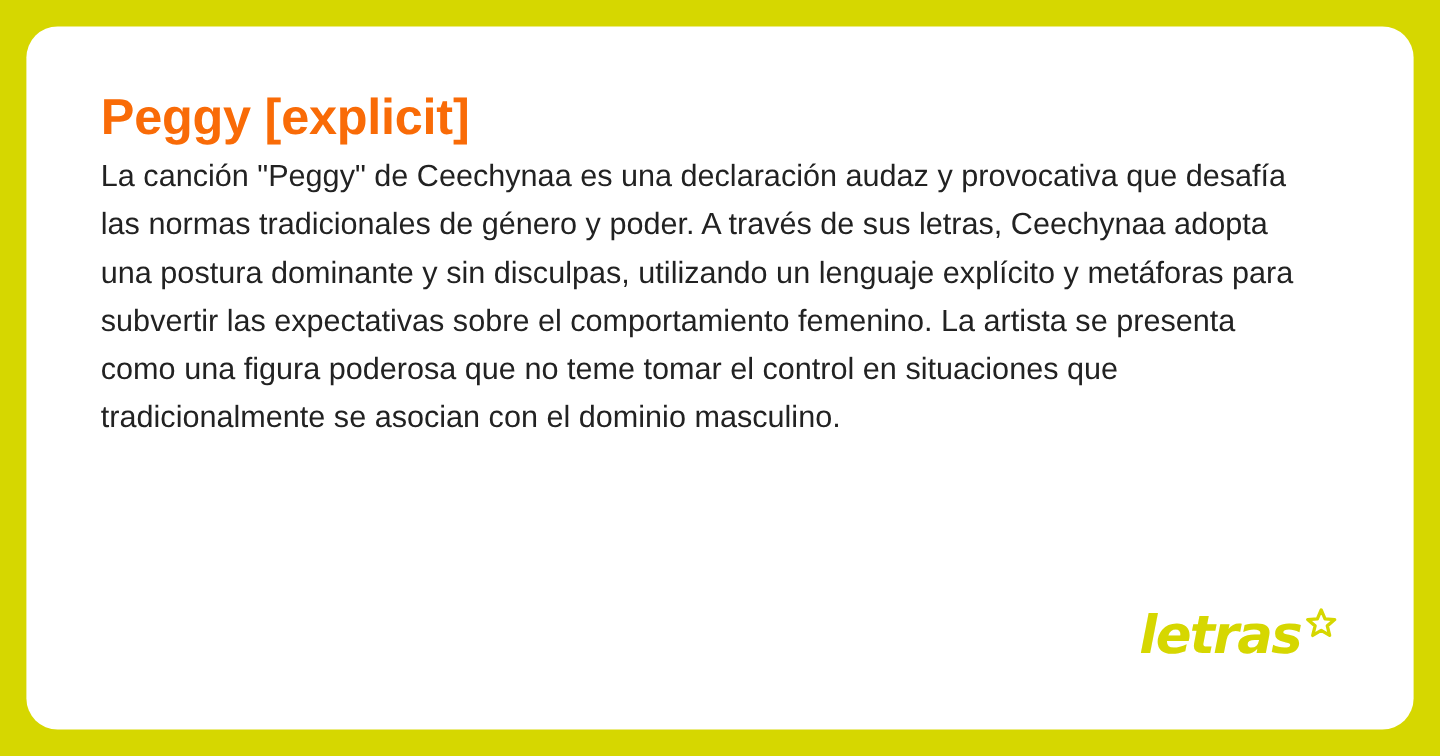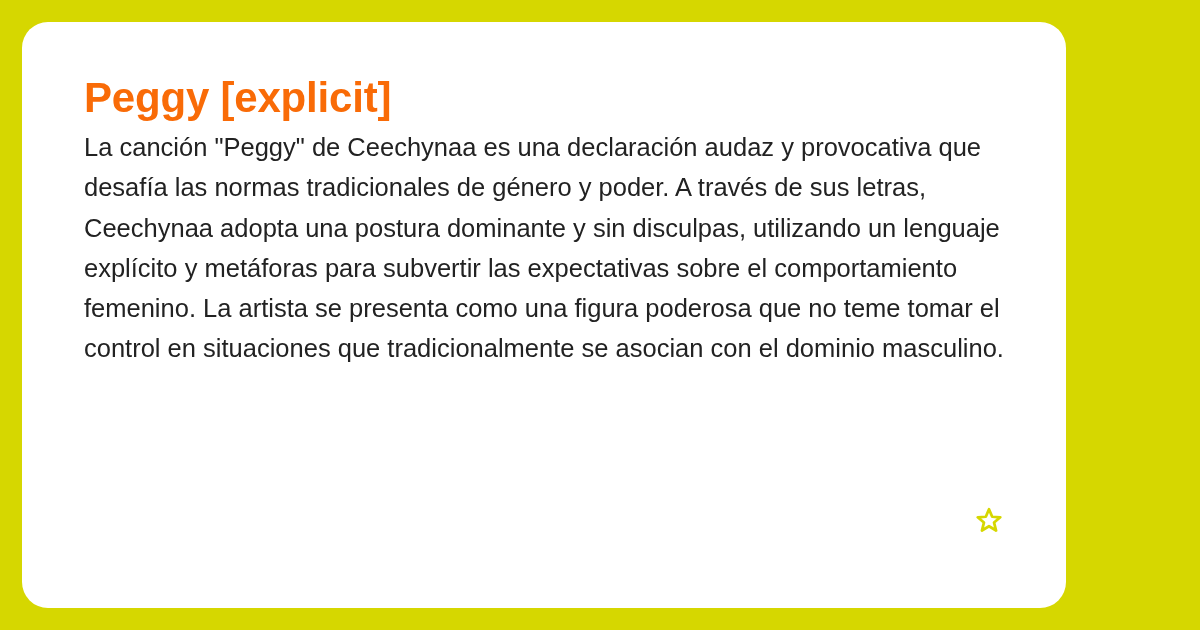--- a/index.html
+++ b/index.html
@@ -10,21 +10,21 @@
     width: 1200px;
     height: 630px;
     background: #d6d700;
     font-family: "Liberation Sans", sans-serif;
     overflow: hidden;
   }
   .card {
     position: absolute;
     left: 22px;
     top: 22px;
-    width: 1044px;
+    width: 1156px;
     height: 586px;
     background: #ffffff;
     border-radius: 26px;
     box-sizing: border-box;
     padding: 52px 62px 40px 62px;
   }
   .song-title {
     font-size: 42px;
     font-weight: bold;
     color: #f96b07;
@@ -68,19 +68,20 @@
   }
 </style>
 </head>
 <body>
 
 <div class="card">
   <h1 class="song-title">Peggy [explicit]</h1>
   <p class="summary">La canción "Peggy" de Ceechynaa es una declaración audaz y provocativa que desafía las normas tradicionales de género y poder. A través de sus letras, Ceechynaa adopta una postura dominante y sin disculpas, utilizando un lenguaje explícito y metáforas para subvertir las expectativas sobre el comportamiento femenino. La artista se presenta como una figura poderosa que no teme tomar el control en situaciones que tradicionalmente se asocian con el dominio masculino.</p>
 
   <div class="logo">
+    <span class="logo-text">letras</span>
     <span class="logo-star">
       <svg width="30" height="30" viewBox="0 0 24 24" aria-hidden="true">
         <path d="M12 2.6l2.55 6.0 6.45.45-4.95 4.2 1.6 6.35L12 16.2l-5.65 3.4 1.6-6.35L3 9.05l6.45-.45z" fill="none" stroke="#d6d700" stroke-width="2.2" stroke-linejoin="round"></path>
       </svg>
     </span>
   </div>
 </div>
 
 </body></html>

